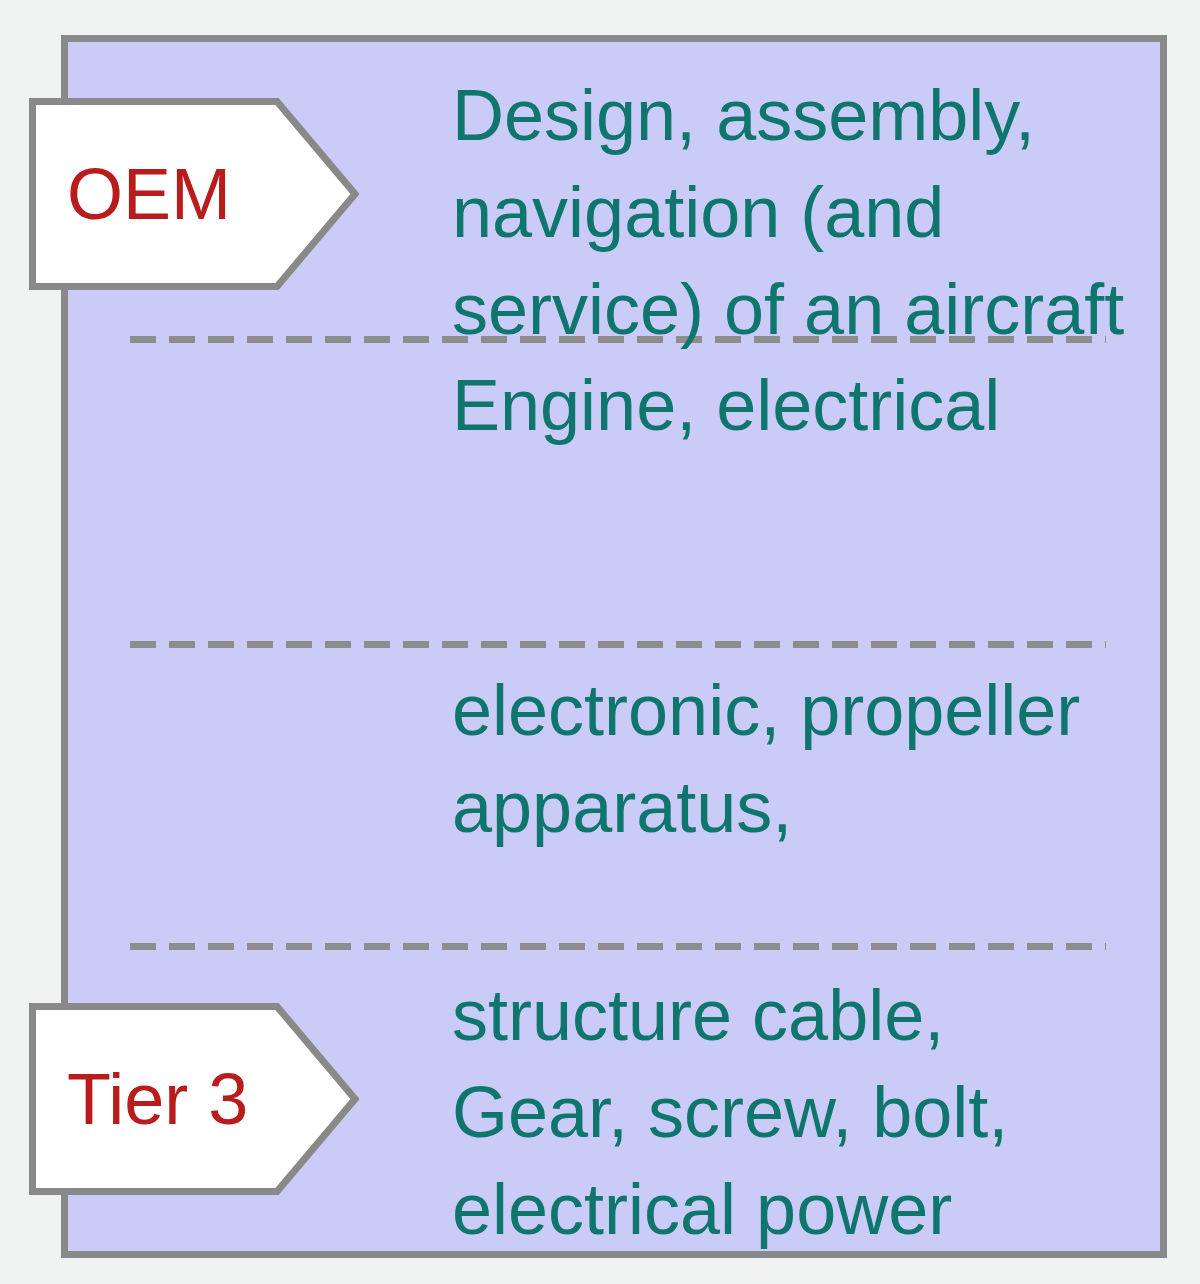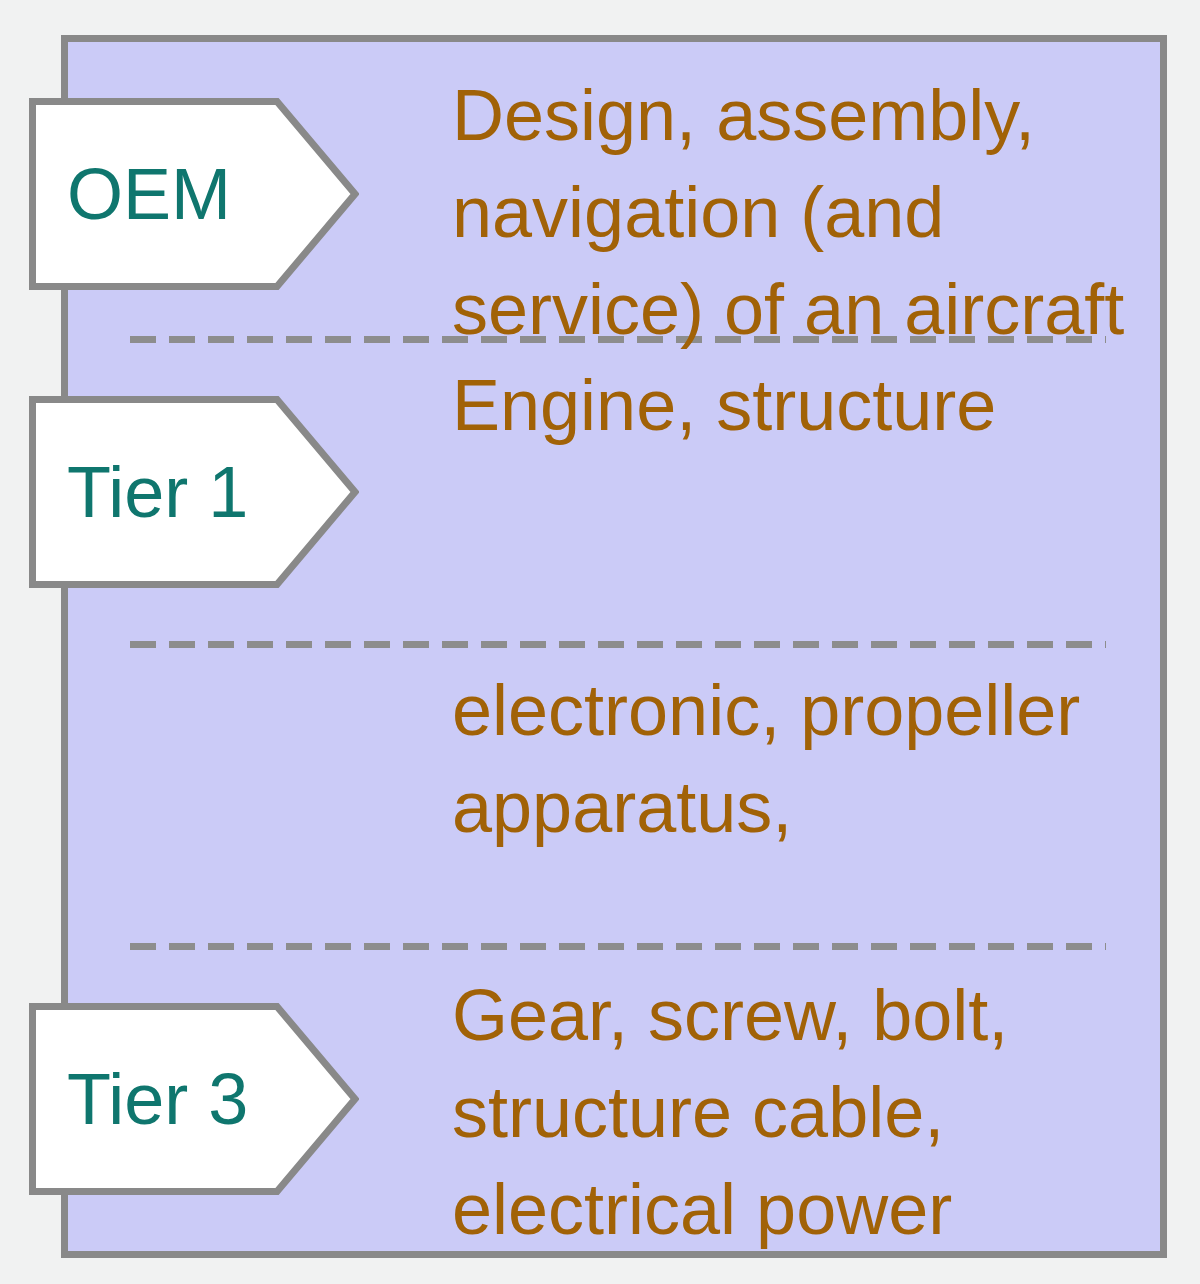--- a/index.html
+++ b/index.html
@@ -39,30 +39,30 @@
   }
   .arrow-label {
     position: absolute;
     left: 38px;
     top: 0;
     height: 192px;
     display: flex;
     align-items: center;
     font-size: 72px;
     line-height: 1;
-    color: #0f766e;
+    color: #b91c1c;
     white-space: nowrap;
   }
   .tier-desc {
     position: absolute;
     left: 452px;
     width: 690px;
     font-size: 72px;
     line-height: 97px;
-    color: #a16207;
+    color: #0f766e;
   }
   .desc-line {
     white-space: nowrap;
   }
   .divider {
     position: absolute;
     left: 130px;
     width: 976px;
     height: 7px;
     background: repeating-linear-gradient(
@@ -99,40 +99,34 @@
       <polygon points="3.5,3.5 248,3.5 326,96 248,188.5 3.5,188.5" fill="#ffffff" stroke="#898989" stroke-width="7" stroke-linejoin="miter"></polygon>
     </svg>
     <span class="arrow-label">OEM</span>
   </div>
   <div class="tier-desc d1">
     <div class="desc-line">Design, assembly,</div>
     <div class="desc-line">navigation (and</div>
     <div class="desc-line">service) of an aircraft</div>
   </div>
 
-  <div class="tier-arrow a2">
-    <svg width="330" height="192" viewBox="0 0 330 192">
-      <polygon points="3.5,3.5 248,3.5 326,96 248,188.5 3.5,188.5" fill="#ffffff" stroke="#898989" stroke-width="7" stroke-linejoin="miter"></polygon>
-    </svg>
-    <span class="arrow-label">Tier 1</span>
-  </div>
   <div class="tier-desc d2">
-    <div class="desc-line">Engine, structure</div>
+    <div class="desc-line">Engine, electrical</div>
   </div>
 
   <div class="tier-desc d3">
     <div class="desc-line">electronic, propeller</div>
     <div class="desc-line">apparatus,</div>
   </div>
 
   <div class="tier-arrow a4">
     <svg width="330" height="192" viewBox="0 0 330 192">
       <polygon points="3.5,3.5 248,3.5 326,96 248,188.5 3.5,188.5" fill="#ffffff" stroke="#898989" stroke-width="7" stroke-linejoin="miter"></polygon>
     </svg>
     <span class="arrow-label">Tier 3</span>
   </div>
   <div class="tier-desc d4">
+    <div class="desc-line">structure cable,</div>
     <div class="desc-line">Gear, screw, bolt,</div>
-    <div class="desc-line">structure cable,</div>
     <div class="desc-line">electrical power</div>
   </div>
 
 </div>
 
 </body></html>

